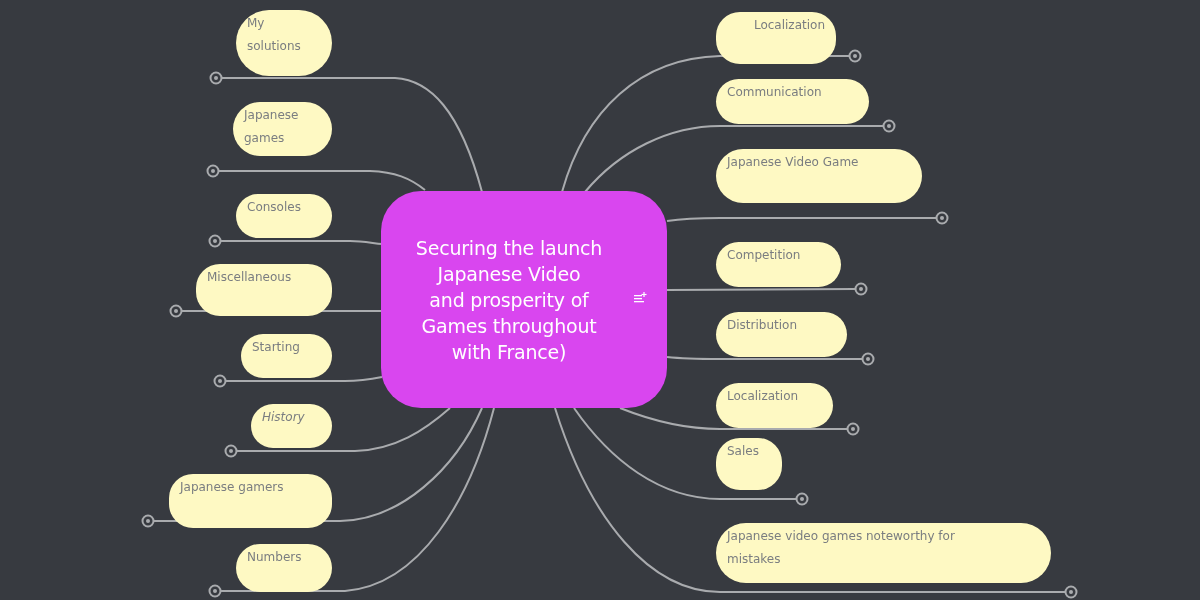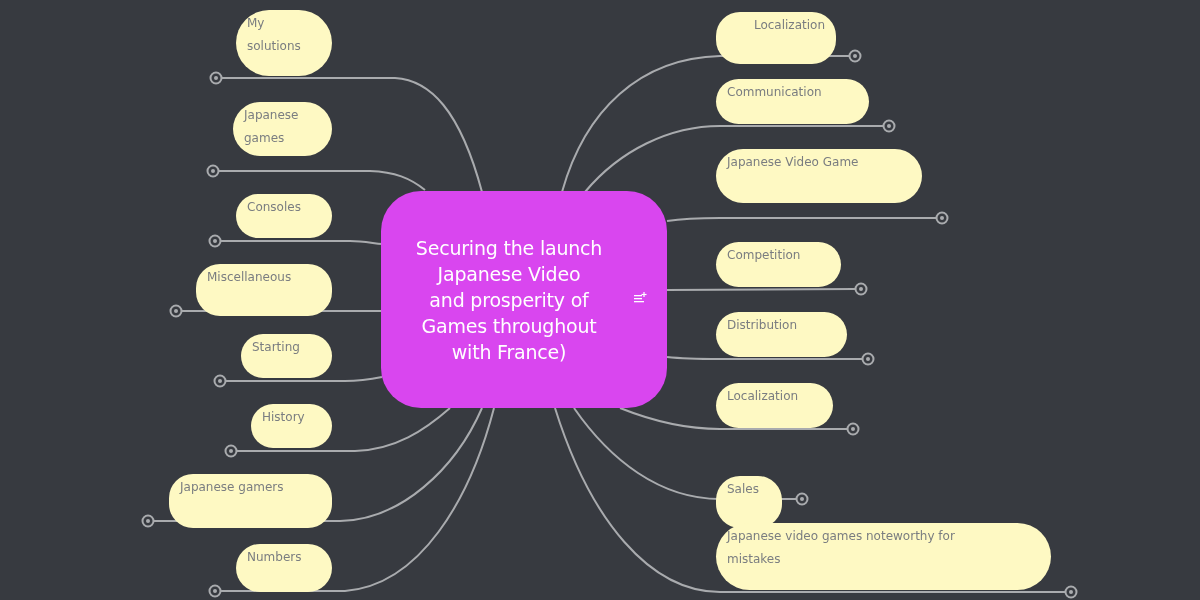--- a/index.html
+++ b/index.html
@@ -166,21 +166,21 @@
 </div>
 <div class="pill" style="left:236px; top:194px; width:96px; height:44px;">
   <span>Consoles</span>
 </div>
 <div class="pill" style="left:196px; top:264px; width:136px; height:52px;">
   <span>Miscellaneous</span>
 </div>
 <div class="pill" style="left:241px; top:334px; width:91px; height:44px;">
   <span>Starting</span>
 </div>
-<div class="pill" style="left:251px; top:404px; width:81px; height:44px;">
+<div class="pill" style="left:251px; top:404px; width:81px; height:44px;font-style:italic;">
   <span>History</span>
 </div>
 <div class="pill" style="left:169px; top:474px; width:163px; height:54px;">
   <span>Japanese gamers</span>
 </div>
 <div class="pill" style="left:236px; top:544px; width:96px; height:48px;">
   <span>Numbers</span>
 </div>
 
 <div class="pill" style="left:716px; top:12px; width:120px; height:52px;text-align:right;">
@@ -194,19 +194,19 @@
 </div>
 <div class="pill" style="left:716px; top:242px; width:125px; height:45px;">
   <span>Competition</span>
 </div>
 <div class="pill" style="left:716px; top:312px; width:131px; height:45px;">
   <span>Distribution</span>
 </div>
 <div class="pill" style="left:716px; top:383px; width:117px; height:45px;">
   <span>Localization</span>
 </div>
-<div class="pill" style="left:716px; top:476px; width:66px; height:52px;">
+<div class="pill" style="left:716px; top:438px; width:66px; height:52px;">
   <span>Sales</span>
 </div>
-<div class="pill two-line" style="left:716px; top:523px; width:335px; height:67px;">
+<div class="pill two-line" style="left:716px; top:523px; width:335px; height:60px;">
   <span>Japanese video games noteworthy for</span>
   <span>mistakes</span>
 </div>
 
 </body></html>

